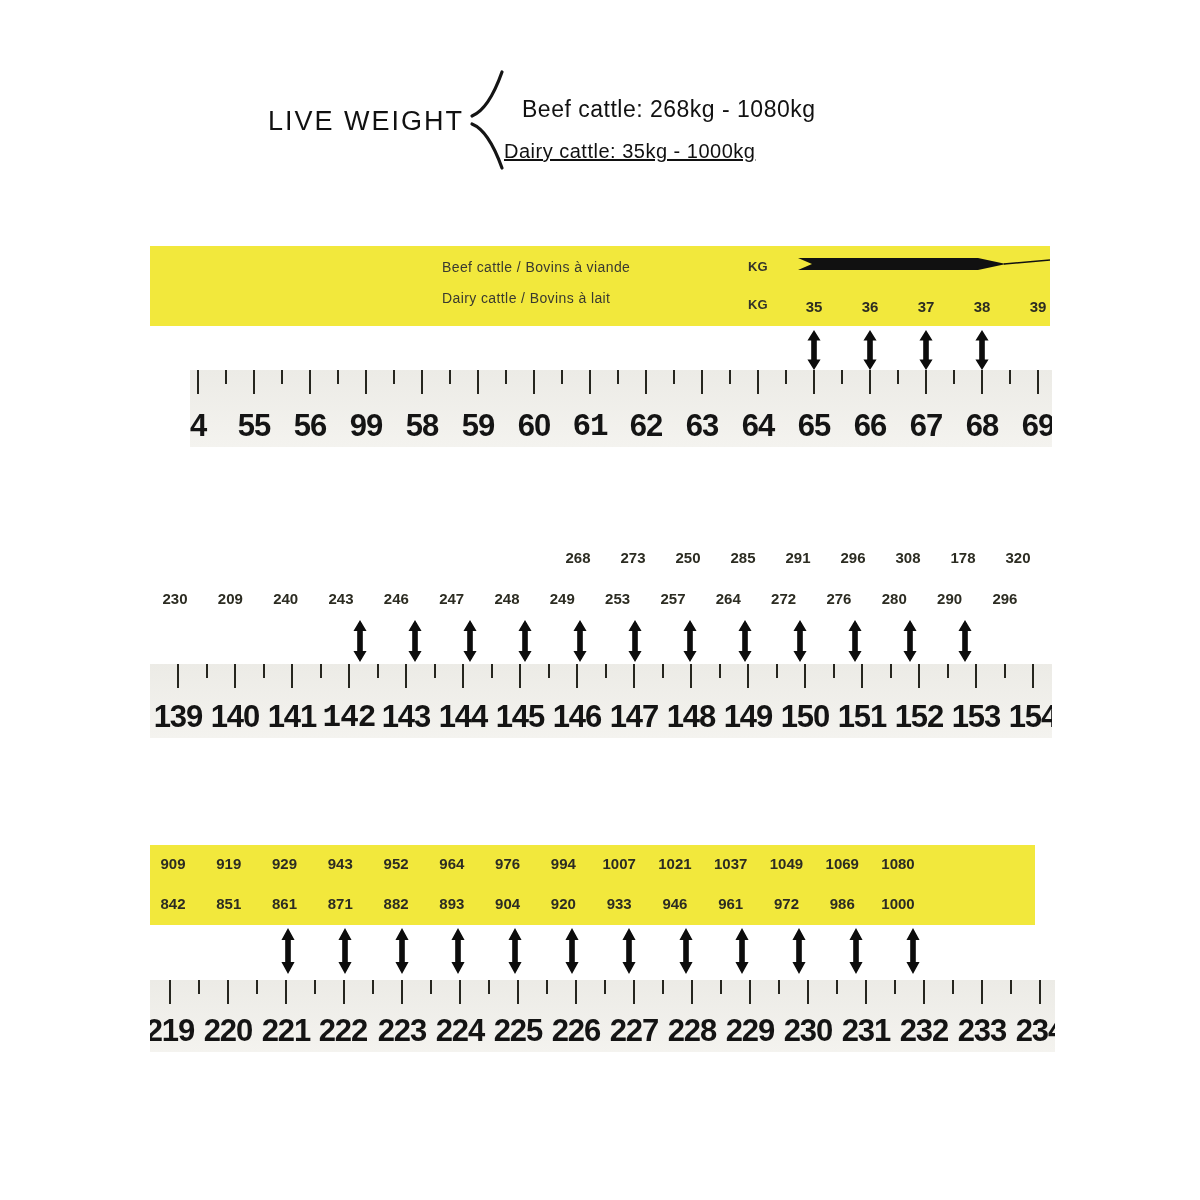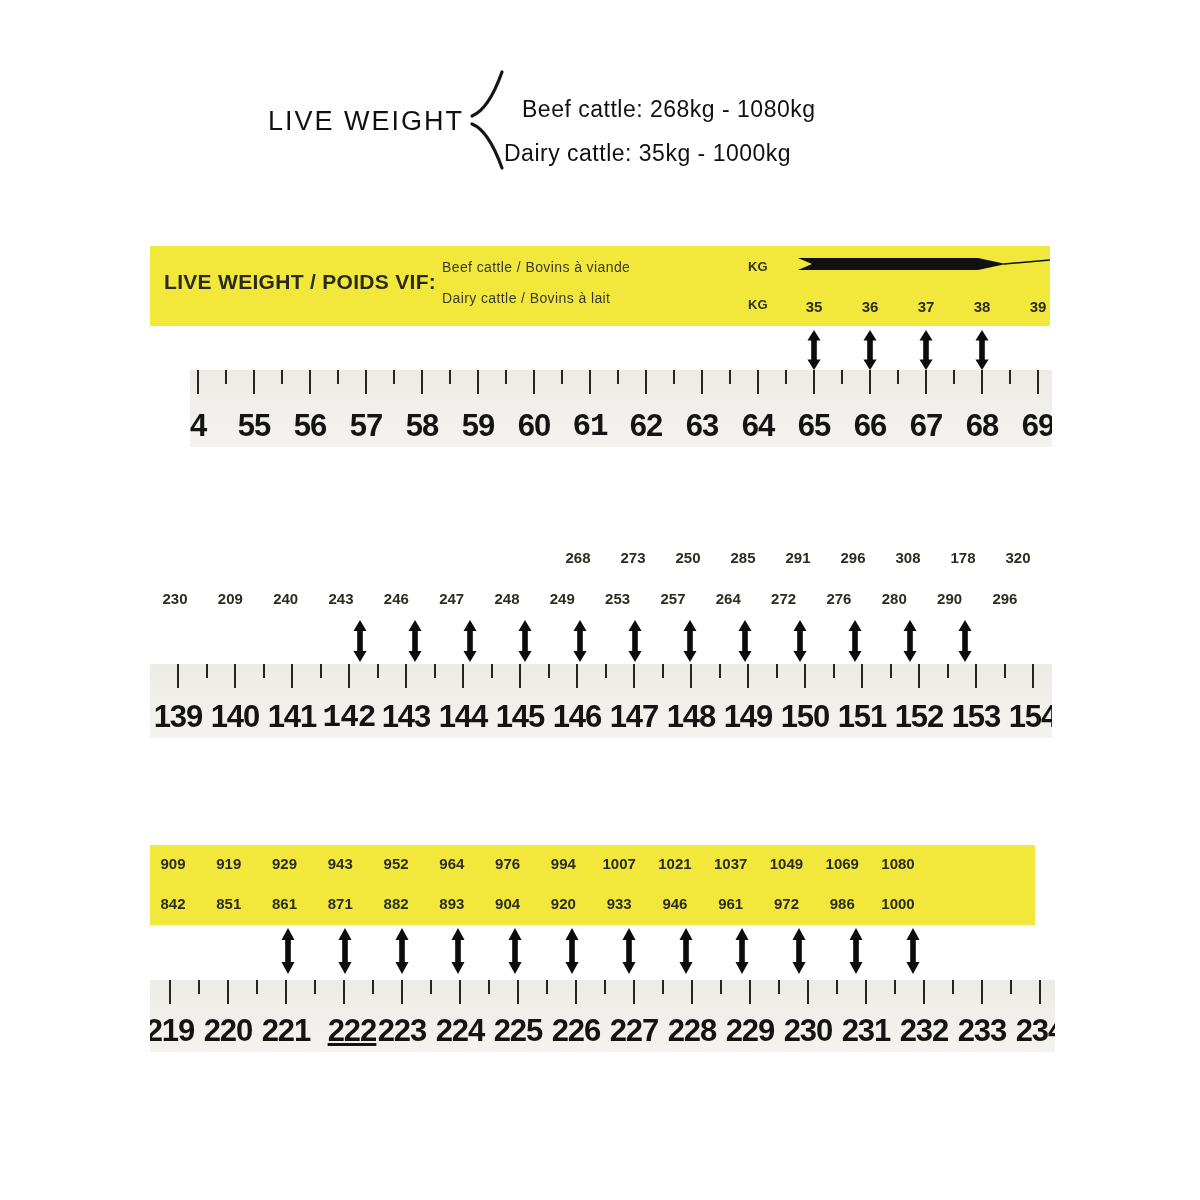--- a/index.html
+++ b/index.html
@@ -2,21 +2,21 @@
 <html style="--yellow: #f2e83c; --ruler-bg: #f4f3ef; --ink: #1b1b1b;"><head>
 <meta charset="utf-8">
 <style>
   html,body{margin:0;padding:0;background:#fff;}
   .page{position:relative;width:1200px;height:1200px;background:#ffffff;overflow:hidden;
         font-family:"Liberation Sans","DejaVu Sans",sans-serif;color:var(--ink,#1b1b1b);}
 
   
   .annot-title{position:absolute;left:268px;top:106px;font-size:27px;letter-spacing:2px;color:#111;white-space:nowrap;}
   .annot-beef{position:absolute;left:522px;top:68px;font-size:23px;letter-spacing:.5px;color:#111;white-space:nowrap;margin-top:28px;}
-  .annot-dairy{position:absolute;left:504px;top:140px;font-size:23px;letter-spacing:.5px;color:#111;white-space:nowrap;}
+  .annot-dairy{position:absolute;left:504px;top:140px;font-size:20px;letter-spacing:.5px;color:#111;white-space:nowrap;text-decoration:underline;}
   .brace{position:absolute;left:466px;top:60px;}
 
   
   .band{position:absolute;background:var(--yellow,#f2e83c);}
   #band1{left:150px;top:246px;width:900px;height:80px;}
   #band2{left:150px;top:536px;width:900px;height:82px;}
   #band3{left:150px;top:845px;width:885px;height:80px;}
   .lbl{position:absolute;white-space:nowrap;}
   .t1-header{left:14px;top:24px;font-size:21px;font-weight:bold;color:#2a2a20;letter-spacing:.3px;}
   .t1-beef{left:292px;top:13px;font-size:14px;color:#3a3a30;letter-spacing:.4px;}
@@ -45,21 +45,20 @@
 
   <div class="annot-title">LIVE WEIGHT</div>
   <svg class="brace" width="54" height="112" viewBox="0 0 54 112">
     <path d="M6,56 C16,52 26,40 36,12" stroke="#151515" stroke-width="3.2" fill="none" stroke-linecap="round"></path>
     <path d="M6,64 C16,68 26,80 36,108" stroke="#151515" stroke-width="3.2" fill="none" stroke-linecap="round"></path>
   </svg>
   <div class="annot-beef">Beef cattle: 268kg - 1080kg</div>
   <div class="annot-dairy">Dairy cattle: 35kg - 1000kg</div>
 
   <div class="band" id="band1">
-    <div class="lbl t1-header">LIVE WEIGHT / POIDS VIF:</div>
     <div class="lbl t1-beef">Beef cattle / Bovins à viande</div>
     <div class="lbl t1-dairy">Dairy cattle / Bovins à lait</div>
     <div class="lbl t1-kg1">KG</div>
     <div class="lbl t1-kg2">KG</div>
     <svg class="t1-arrowsvg" width="252" height="20" viewBox="0 0 252 20">
       <polygon points="0,4 180,4 208,10 180,16 0,16 14,10" fill="#111"></polygon>
       <line x1="206" y1="10" x2="252" y2="6" stroke="#111" stroke-width="1.5"></line>
     </svg>
   </div>
 
@@ -111,21 +110,21 @@
       <div class="tick" style="left: 679px; height: 24px;"></div>
       <div class="tick" style="left: 707px; height: 14px;"></div>
       <div class="tick" style="left: 735px; height: 24px;"></div>
       <div class="tick" style="left: 763px; height: 14px;"></div>
       <div class="tick" style="left: 791px; height: 24px;"></div>
       <div class="tick" style="left: 819px; height: 14px;"></div>
       <div class="tick" style="left: 847px; height: 24px;"></div>
       <div class="num ruler-num" style="left: 8px; top: 56px;">4</div>
       <div class="num ruler-num" style="left: 64px; top: 56px;">55</div>
       <div class="num ruler-num" style="left: 120px; top: 56px;">56</div>
-      <div class="num ruler-num" style="left: 176px; top: 56px;">57</div>
+      <div class="num ruler-num" style="left: 176px; top: 56px;">99</div>
       <div class="num ruler-num" style="left: 232px; top: 56px;">58</div>
       <div class="num ruler-num" style="left: 288px; top: 56px;">59</div>
       <div class="num ruler-num" style="left: 344px; top: 56px;">60</div>
       <div class="num ruler-num" style="left: 400px; top: 56px; font-family: Liberation Mono, monospace;">61</div>
       <div class="num ruler-num" style="left: 456px; top: 56px;">62</div>
       <div class="num ruler-num" style="left: 512px; top: 56px;">63</div>
       <div class="num ruler-num" style="left: 568px; top: 56px;">64</div>
       <div class="num ruler-num" style="left: 624px; top: 56px;">65</div>
       <div class="num ruler-num" style="left: 680px; top: 56px;">66</div>
       <div class="num ruler-num" style="left: 736px; top: 56px;">67</div>
@@ -334,21 +333,21 @@
       <div class="tick" style="left: 715px; height: 24px;"></div>
       <div class="tick" style="left: 744px; height: 14px;"></div>
       <div class="tick" style="left: 773px; height: 24px;"></div>
       <div class="tick" style="left: 802px; height: 14px;"></div>
       <div class="tick" style="left: 831px; height: 24px;"></div>
       <div class="tick" style="left: 860px; height: 14px;"></div>
       <div class="tick" style="left: 889px; height: 24px;"></div>
       <div class="num ruler-num" style="left: 20px; top: 51px;">219</div>
       <div class="num ruler-num" style="left: 78px; top: 51px;">220</div>
       <div class="num ruler-num" style="left: 136px; top: 51px;">221</div>
-      <div class="num ruler-num" style="left: 202px; top: 51px; text-decoration: underline;">222</div>
+      <div class="num ruler-num" style="left: 193px; top: 51px;">222</div>
       <div class="num ruler-num" style="left: 252px; top: 51px;">223</div>
       <div class="num ruler-num" style="left: 310px; top: 51px;">224</div>
       <div class="num ruler-num" style="left: 368px; top: 51px;">225</div>
       <div class="num ruler-num" style="left: 426px; top: 51px;">226</div>
       <div class="num ruler-num" style="left: 484px; top: 51px;">227</div>
       <div class="num ruler-num" style="left: 542px; top: 51px;">228</div>
       <div class="num ruler-num" style="left: 600px; top: 51px;">229</div>
       <div class="num ruler-num" style="left: 658px; top: 51px;">230</div>
       <div class="num ruler-num" style="left: 716px; top: 51px;">231</div>
       <div class="num ruler-num" style="left: 774px; top: 51px;">232</div>

